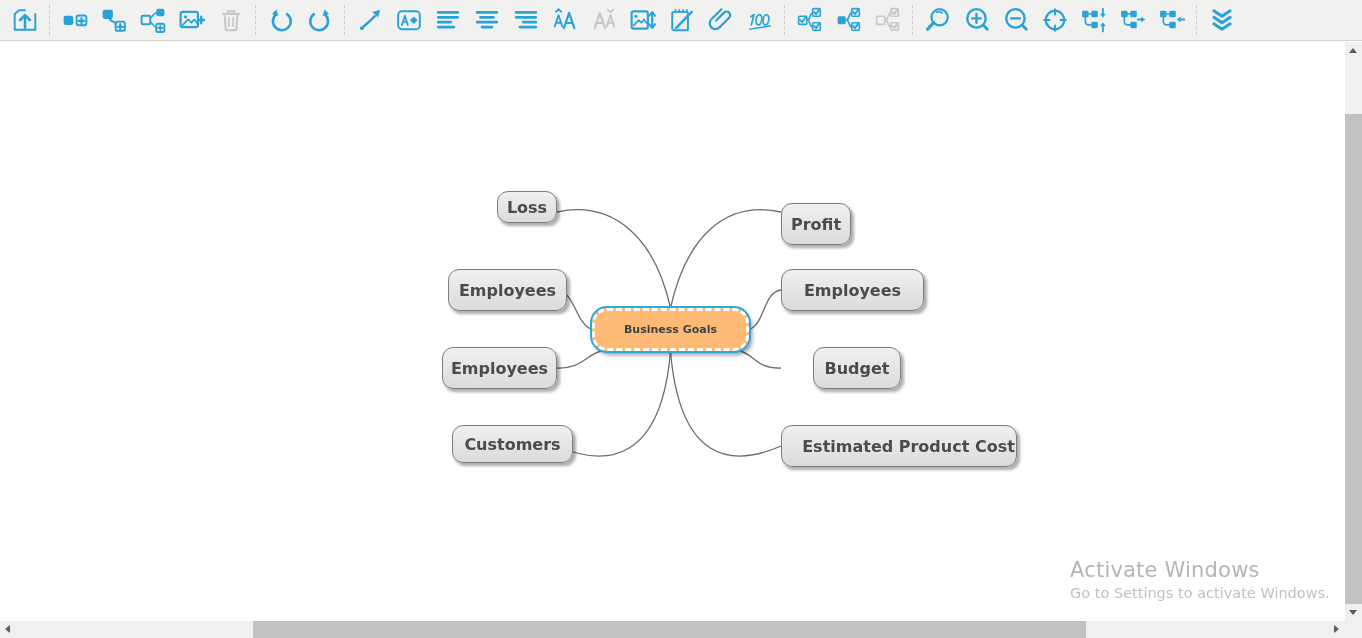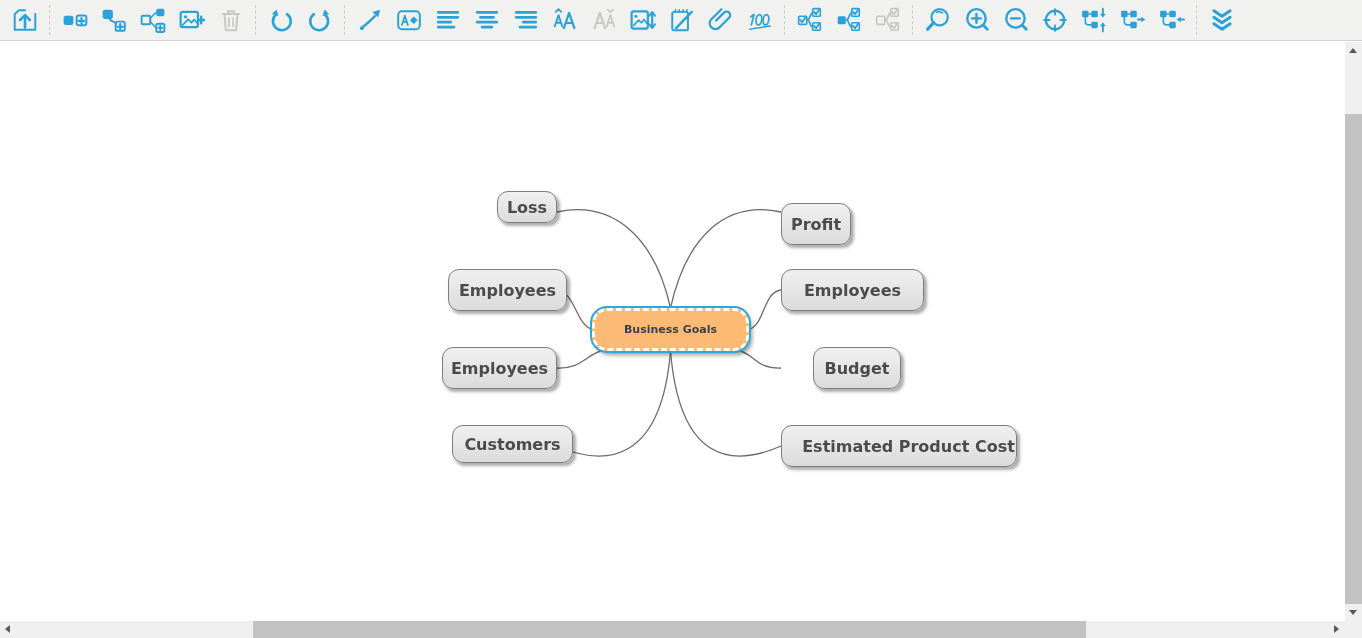--- a/index.html
+++ b/index.html
@@ -353,20 +353,24 @@
     <svg viewBox="0 0 1345 579" class="connectors">
       <path d="M557 170 C612 158 654.5 194 670.5 266"></path>
       <path d="M557 248 C575 250 576 282.5 592 287.5"></path>
       <path d="M557 326 C581 327 586 313 601 309"></path>
       <path d="M557 404 C607 426 661.5 419 670.5 309"></path>
       <path d="M781 170 C726 158 686.5 194 670.5 266"></path>
       <path d="M781 248 C763 250 765 282.5 749 287.5"></path>
       <path d="M781 326 C757 327 755 313 740 309"></path>
       <path d="M781 404 C731 426 679.5 419 670.5 309"></path>
     </svg>
+  <div class="watermark">
+    <div class="wm-title">Activate Windows</div>
+    <div class="wm-sub">Go to Settings to activate Windows.</div>
+  </div>
 <div class="topic" style="left: 497px; top: 149px; width: 60px; height: 32px;">
       <span>Loss</span>
     </div>
     <div class="topic" style="left: 448px; top: 227px; width: 119px; height: 42px;">
       <span>Employees</span>
     </div>
     <div class="topic" style="left: 442px; top: 305px; width: 115px; height: 42px;">
       <span>Employees</span>
     </div>
     <div class="topic" style="left: 452px; top: 383px; width: 121px; height: 38px;">

